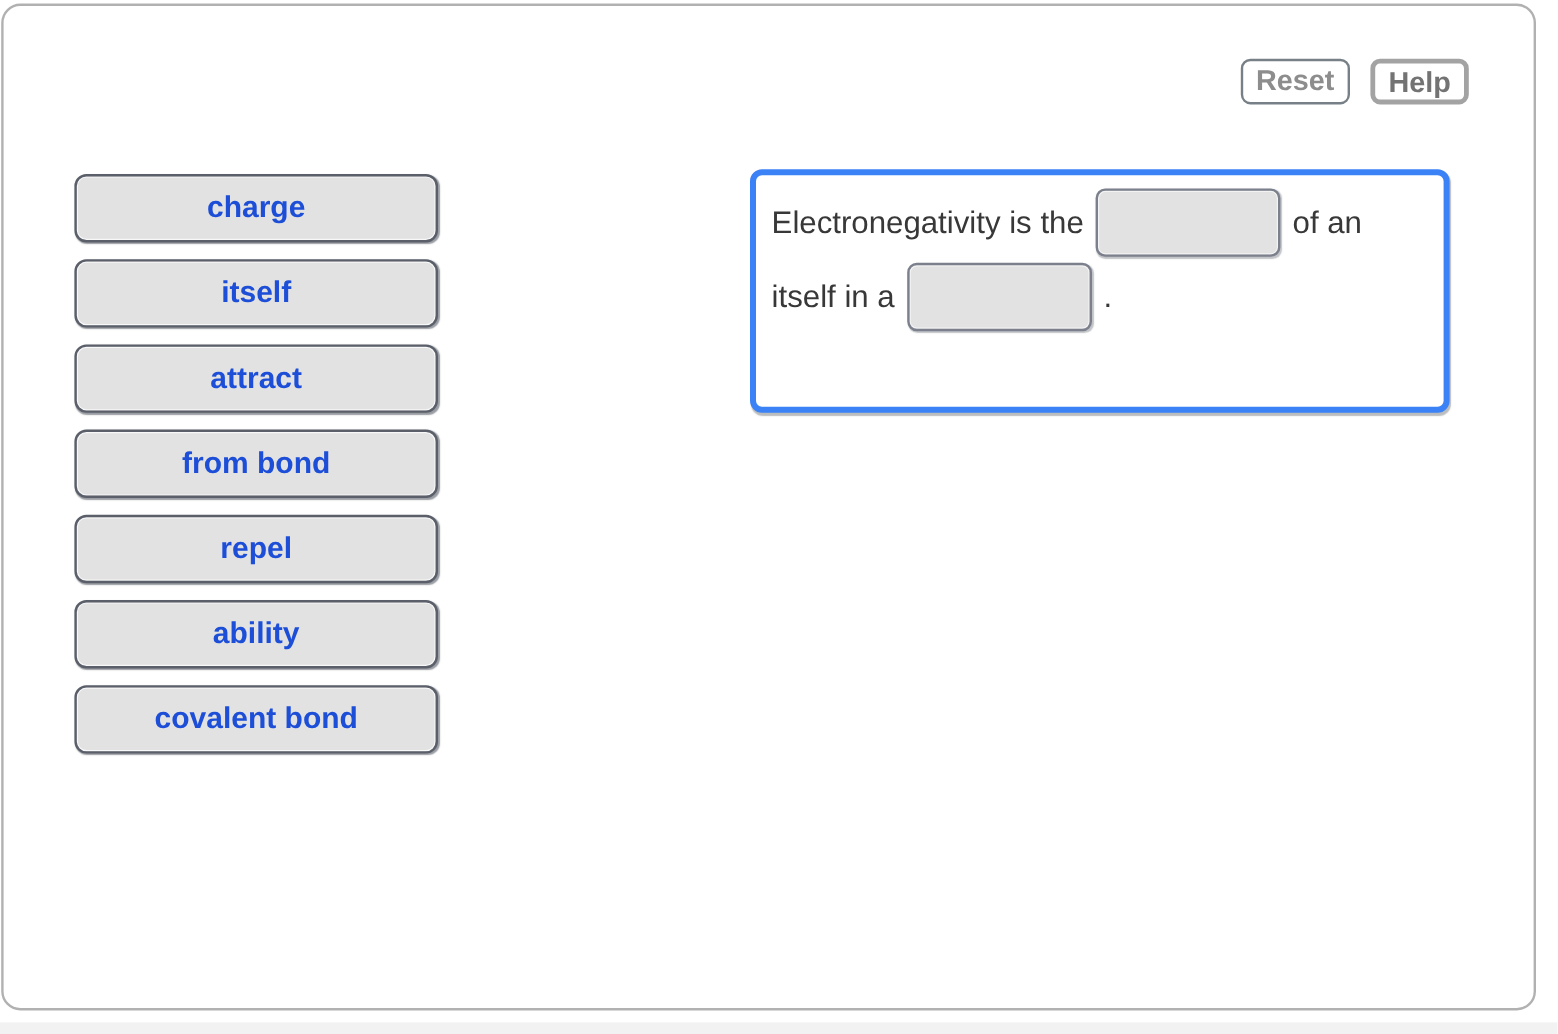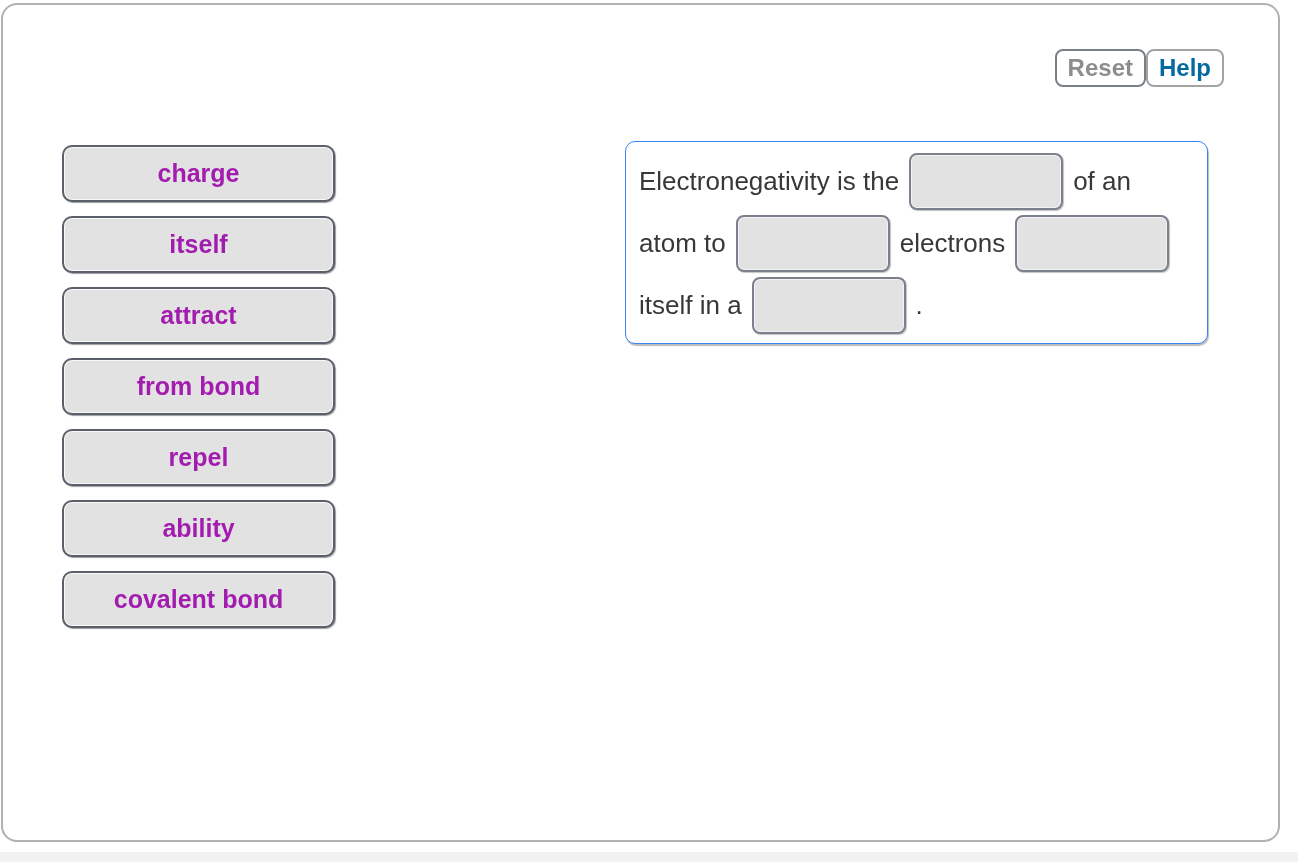--- a/index.html
+++ b/index.html
@@ -27,75 +27,75 @@
     position: absolute;
     left: 0; top: 852px;
     width: 1298px; height: 10px;
     background: #f2f2f2;
   }
 
   
   .toolbar {
     position: absolute;
     top: 44px; right: 54px;
-    display: flex; 
+    display: flex; gap: 17px;
   }
   .tb-btn {
     height: 38px;
     padding: 0 11px;
     background: #ffffff;
     border-radius: 8px;
     font-size: 24px;
     font-weight: bold;
     line-height: 34px;
     cursor: pointer;
     user-select: none;
   }
   .tb-btn.reset {
     color: #8d8d8d;
     border: 2px solid #788087;
   }
   .tb-btn.help {
-    color: #0369a1;
-    border: 2px solid #a3a3a3;
+    color: #737373;
+    border: 4px solid #a3a3a3;
   }
 
   
   .word-bank {
     position: absolute;
     left: 59px; top: 140px;
     width: 265px;
     display: flex;
     flex-direction: column;
     gap: 14px;
   }
   .chip {
     height: 57px;
-    width: 273px;
+    width: 303px;
     display: flex;
     align-items: center;
     justify-content: center;
     background: #e2e2e2;
     border: 2px solid #5a5f6a;
     border-radius: 10px;
     box-shadow: inset 0 0 0 1px rgba(255,255,255,0.75), 1px 1px 1px rgba(70,75,85,0.55);
     font-size: 25px;
     font-weight: bold;
-    color: #a21caf;
+    color: #1d4ed8;
     cursor: grab;
     user-select: none;
   }
 
   
   .sentence-panel {
     position: absolute;
     left: 622px; top: 136px;
     width: 583px; height: 203px;
     background: #ffffff;
-    border: 1px solid #3b82f6;
+    border: 5px solid #3b82f6;
     border-radius: 10px;
     box-shadow: 1px 2px 1px rgba(58,64,70,0.35);
     padding: 8px 0 4px 13px;
   }
   .sp-row {
     height: 62px;
     display: flex;
     align-items: center;
   }
   .sp-text {
@@ -137,26 +137,20 @@
       <div class="chip">covalent bond</div>
     </div>
 
     <div class="sentence-panel">
       <div class="sp-row">
         <span class="sp-text">Electronegativity is the</span>
         <div class="blank"></div>
         <span class="sp-text">of an</span>
       </div>
       <div class="sp-row">
-        <span class="sp-text">atom to</span>
-        <div class="blank"></div>
-        <span class="sp-text">electrons</span>
-        <div class="blank"></div>
-      </div>
-      <div class="sp-row">
         <span class="sp-text">itself in a</span>
         <div class="blank"></div>
         <span class="sp-text">.</span>
       </div>
     </div>
 
   </div>
 
   <div class="bottom-strip"></div>
 

